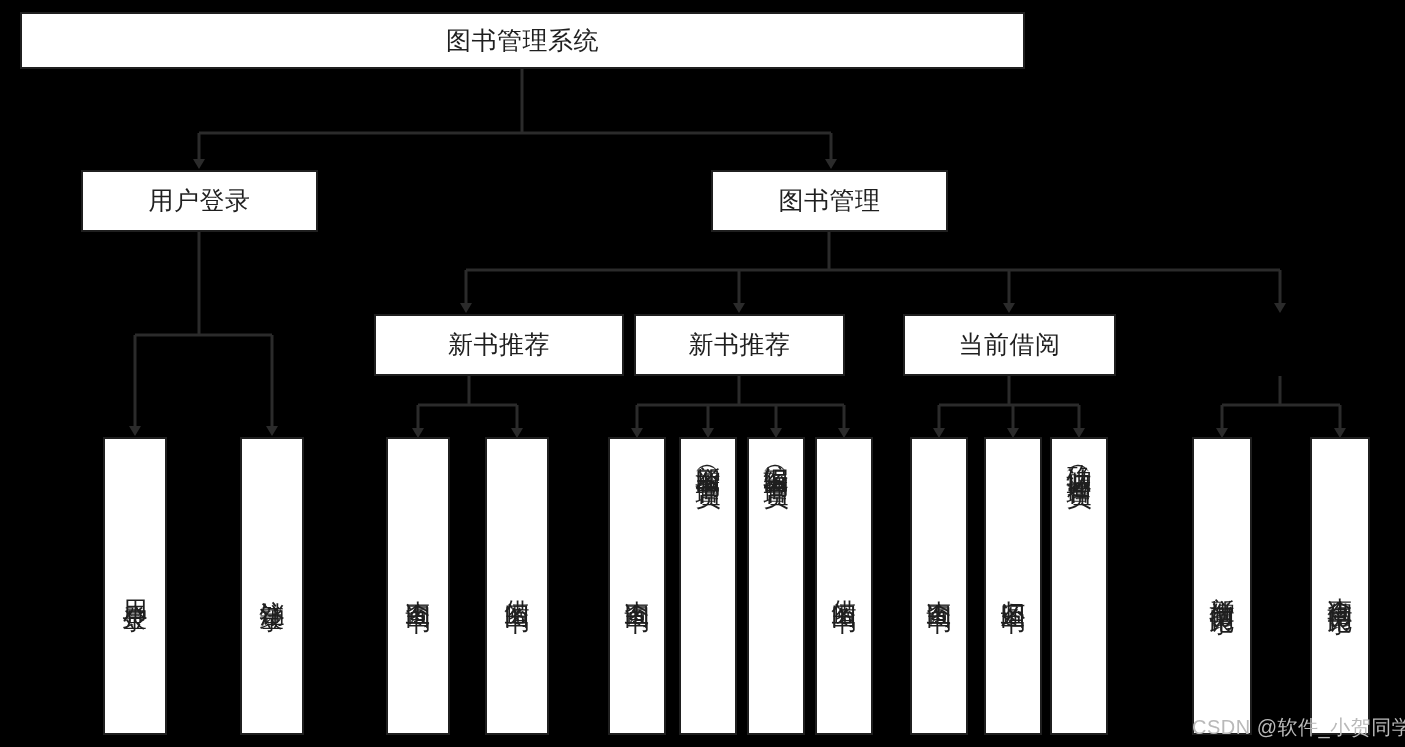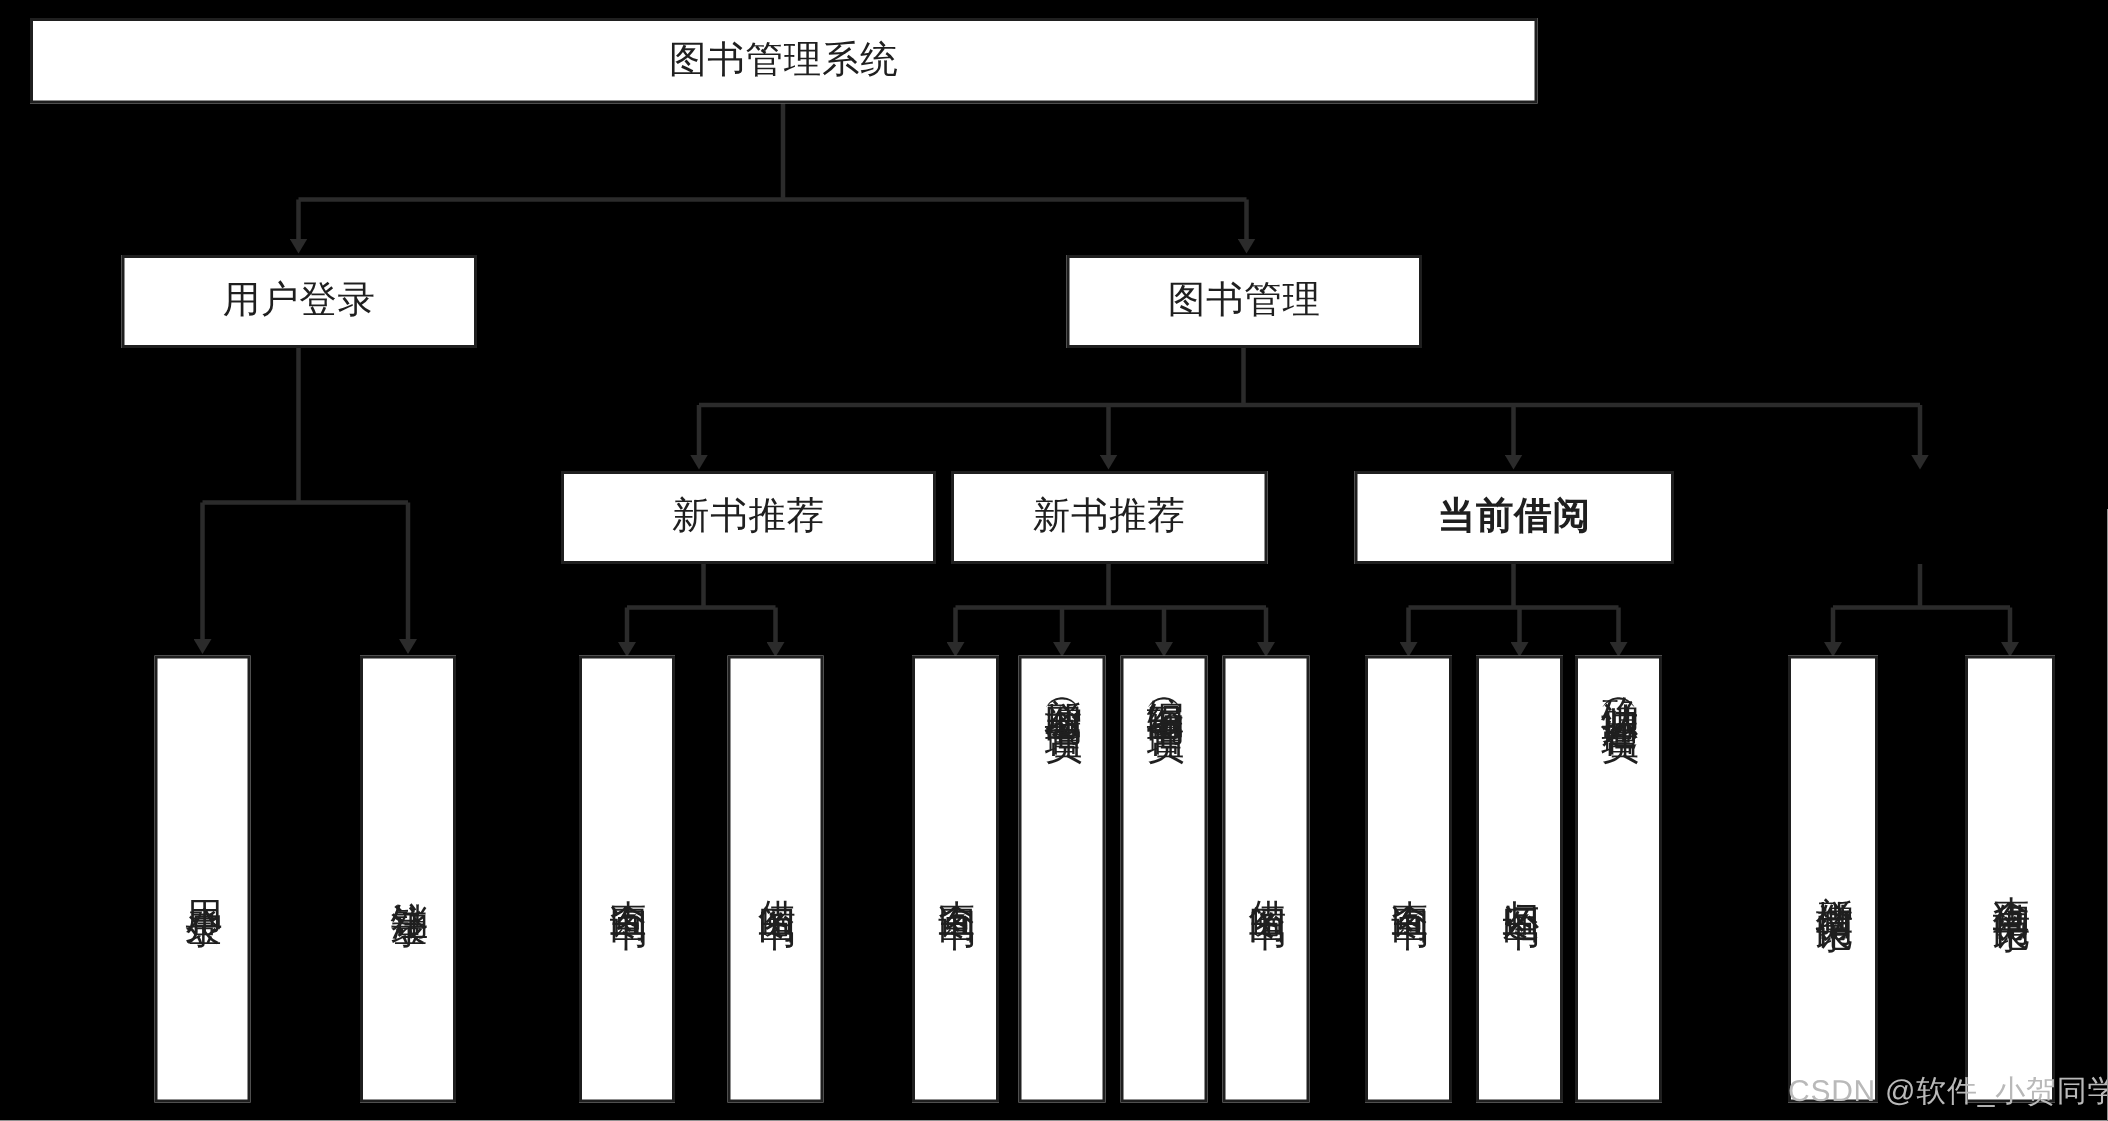--- a/index.html
+++ b/index.html
@@ -137,21 +137,21 @@
   <div class="node horiz" style="left: 711px; top: 170px; width: 237px; height: 62px;">
     <span class="label">图书管理</span>
   </div>
 
   <div class="node horiz" style="left: 374px; top: 314px; width: 250px; height: 62px;">
     <span class="label">新书推荐</span>
   </div>
   <div class="node horiz" style="left: 634px; top: 314px; width: 211px; height: 62px;">
     <span class="label">新书推荐</span>
   </div>
-  <div class="node horiz" style="left: 903px; top: 314px; width: 213px; height: 62px; font-weight: bold;">
+  <div class="node horiz" style="left: 903px; top: 314px; width: 213px; height: 62px;">
     <span class="label">当前借阅</span>
   </div>
 
   <div class="node vert" style="left: 103px; top: 437px; width: 64px; height: 298px;">
     <span class="label">用户登录</span>
   </div>
   <div class="node vert" style="left: 240px; top: 437px; width: 64px; height: 298px;">
     <span class="label">注销登录</span>
   </div>
   <div class="node vert" style="left: 386px; top: 437px; width: 64px; height: 298px;">

